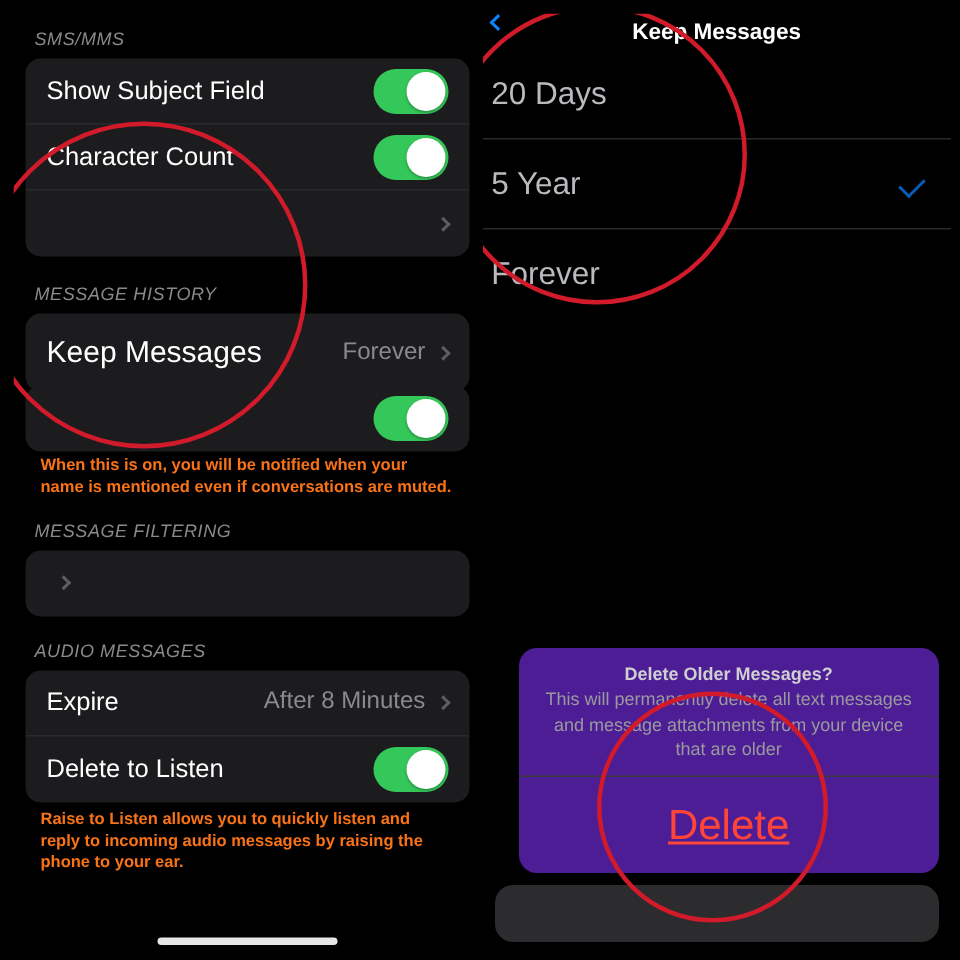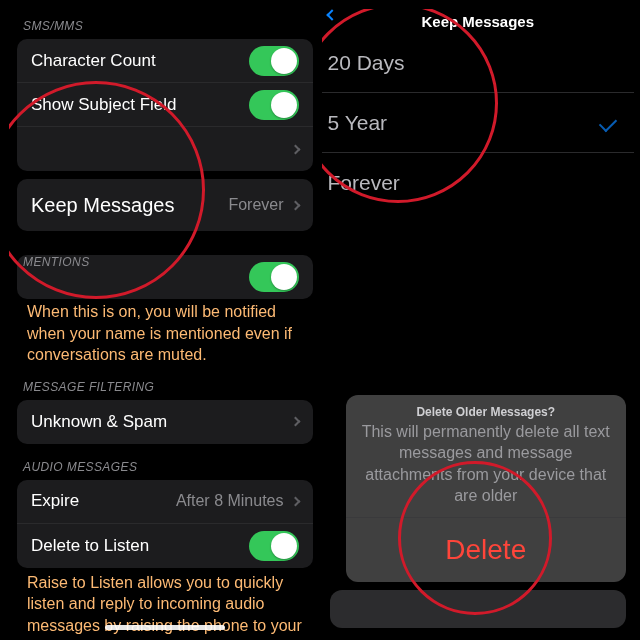--- a/index.html
+++ b/index.html
@@ -80,24 +80,25 @@
   }
   .toggle .knob {
     position: absolute;
     right: 2px; top: 2px;
     width: 26px; height: 26px;
     background: #fff;
     border-radius: 50%;
     box-shadow: 0 1px 2px rgba(0,0,0,0.3);
   }
   .footer-text {
-    color: #fdba74;
-    font-size: 16px;
+    color: #f97316;
+    font-size: 11px;
     line-height: 1.35;
     padding: 0 18px 12px;
+    font-weight: bold;
   }
   .keep-header {
     display:flex; justify-content:center; align-items:center;
     height: 24px;
     color: #fff; font-size: 15px; font-weight: 600;
   }
   .keep-header .back {
     position: absolute; left: 6px; top: 2px;
     color: #0a84ff; font-size: 14px; display:flex; align-items:center;
   }
@@ -115,45 +116,46 @@
     border-bottom: 1px solid #2a2a2c;
     font-size: 21px;
     color: #b9b9be;
   }
   .sheet {
     position: absolute;
     left: 8px; right: 8px;
     bottom: 6px;
   }
   .sheet-card {
-    background: #404040;
+    background: #4c1d95;
     border-radius: 12px;
     overflow: hidden;
     margin-left: 16px;
   }
   .sheet-title {
     text-align:center;
     font-size: 12px; font-weight:600;
     color: #cfcfd2;
     padding: 10px 16px 2px;
   }
   .sheet-msg {
     text-align:center;
-    font-size: 16px;
+    font-size: 12px;
     color: #9a9a9e;
     padding: 0 16px 10px;
     line-height:1.35;
   }
   .sheet-btn {
     text-align:center;
     font-size: 28px;
     color: #ff453a;
     padding: 16px 0;
     border-top: 1px solid #3a3a3c;
     font-weight: 400;
+    text-decoration: underline;
   }
   .cancel-card {
     margin-top: 8px;
     background: #2c2c2e;
     border-radius: 12px;
     height: 38px;
   }
   .home-indicator {
     position: absolute;
     left: 50%; transform: translateX(-50%);
@@ -174,60 +176,59 @@
 </style>
 </head>
 <body>
 
 <div class="outer">
 
   <div class="panel left">
     <div class="section-header">SMS/MMS</div>
     <div class="group tight">
       <div class="row">
+        <span class="label">Show Subject Field</span>
+        <span class="toggle">
+            <span class="knob"></span>
+          </span>
+      </div>
+      <div class="row">
         <span class="label">Character Count</span>
         <span class="toggle">
             <span class="knob"></span>
           </span>
       </div>
       <div class="row">
-        <span class="label">Show Subject Field</span>
-        <span class="toggle">
-            <span class="knob"></span>
-          </span>
-      </div>
-      <div class="row">
         <span class="label"> </span>
         <span class="chevron"></span>
       </div>
     </div>
 
+    <div class="section-header">MESSAGE HISTORY</div>
     <div class="group">
       <div class="row" style="min-height:52px">
         <span class="label" style="font-size:20px">Keep Messages</span>
         <span class="value">Forever</span>
         <span class="chevron"></span>
       </div>
     </div>
 
-    <div class="section-header">MENTIONS</div>
     <div class="group tight" style="margin-top:-18px">
       <div class="row">
         <span class="label"></span>
         <span class="toggle">
             <span class="knob"></span>
           </span>
       </div>
     </div>
     <div class="footer-text" style="margin-top:-6px">When this is on, you will be notified when your name is mentioned even if conversations are muted.</div>
 
     <div class="section-header" style="padding-top:2px">MESSAGE FILTERING</div>
     <div class="group">
       <div class="row">
-        <span class="label">Unknown &amp; Spam</span>
         <span class="chevron"></span>
       </div>
     </div>
 
     <div class="section-header" style="padding-top:2px">AUDIO MESSAGES</div>
     <div class="group tight">
       <div class="row">
         <span class="label">Expire</span>
         <span class="value">After 8 Minutes</span>
         <span class="chevron"></span>

